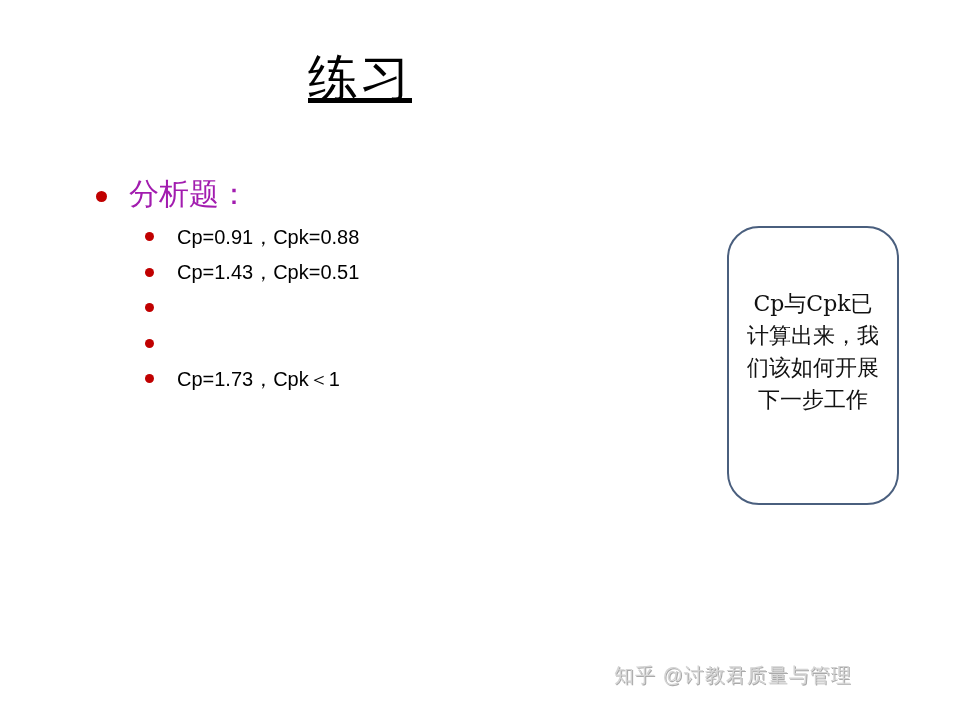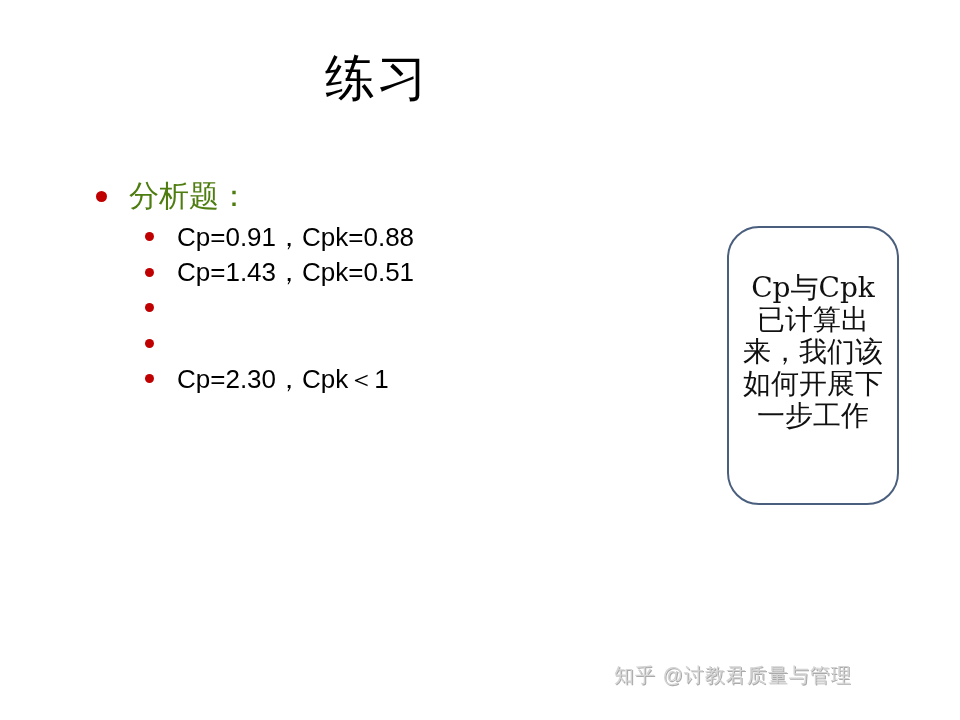--- a/index.html
+++ b/index.html
@@ -1,31 +1,31 @@
 <!DOCTYPE html>
 <html><head>
 <meta charset="utf-8">
 <style>
   html, body { margin:0; padding:0; }
   body { width:960px; height:720px; background:#ffffff; position:relative; overflow:hidden;
          font-family: "Liberation Sans", "DejaVu Sans", sans-serif; color:#000; }
-  .title { position:absolute; left:325px; top:46px; font-family:"DejaVu Serif", serif;
-           font-size:50px; line-height:64px; letter-spacing:2px; }
+  .title { position:absolute; left:308px; top:46px; font-family:"DejaVu Serif", serif;
+           font-size:50px; line-height:64px; letter-spacing:2px;text-decoration:underline; }
   .main-bullet { position:absolute; left:96px; top:176px; display:flex; align-items:center; }
   .dot { display:inline-block; border-radius:50%; background:#c00000; }
   .dot.big { width:11px; height:11px; margin-right:22px; }
-  .main-label { font-family:Liberation Serif, serif; font-size:30px; line-height:40px; color:#4d7c0f; }
+  .main-label { font-family:Liberation Mono, monospace; font-size:30px; line-height:40px; color:#a21caf; }
   .sub-list { position:absolute; left:145px; top:219px; margin:0; padding:0; list-style:none; }
   .sub-item { display:flex; align-items:center; height:35.5px; }
   .dot.small { width:9px; height:9px; margin-right:23px; }
-  .sub-text { font-size:26px; line-height:34px; }
+  .sub-text { font-size:20px; line-height:34px; }
   .callout { position:absolute; left:727px; top:226px; width:172px; height:279px;
              border:2.5px solid #4a5f7e; border-radius:32px; box-sizing:border-box;
              display:flex; align-items:center; justify-content:center; text-align:center; }
-  .callout-text { font-family:"DejaVu Serif", serif; font-size:28px; line-height:32px;
+  .callout-text { font-family:"DejaVu Serif", serif; font-size:22px; line-height:32px;
                   width:140px; margin-top:-28px; color:#111; }
   .watermark { position:absolute; left:614px; top:662px; font-size:20px; color:#d4d4d4;
                text-shadow: 1px 1px 0 #aaa; letter-spacing:1px; }
 </style>
 </head>
 <body>
 
 <div class="title">练习</div>
 
 <div class="main-bullet">
@@ -43,21 +43,21 @@
     <span class="sub-text">Cp=1.43，Cpk=0.51</span>
   </li>
   <li class="sub-item">
     <span class="dot small"></span>
   </li>
   <li class="sub-item">
     <span class="dot small"></span>
   </li>
   <li class="sub-item">
     <span class="dot small"></span>
-    <span class="sub-text">Cp=2.30，Cpk＜1</span>
+    <span class="sub-text">Cp=1.73，Cpk＜1</span>
   </li>
 </ul>
 
 <div class="callout">
   <div class="callout-text">Cp与Cpk已计算出来，我们该如何开展下一步工作</div>
 </div>
 
 <div class="watermark">知乎 @讨教君质量与管理</div>
 
 </body></html>

